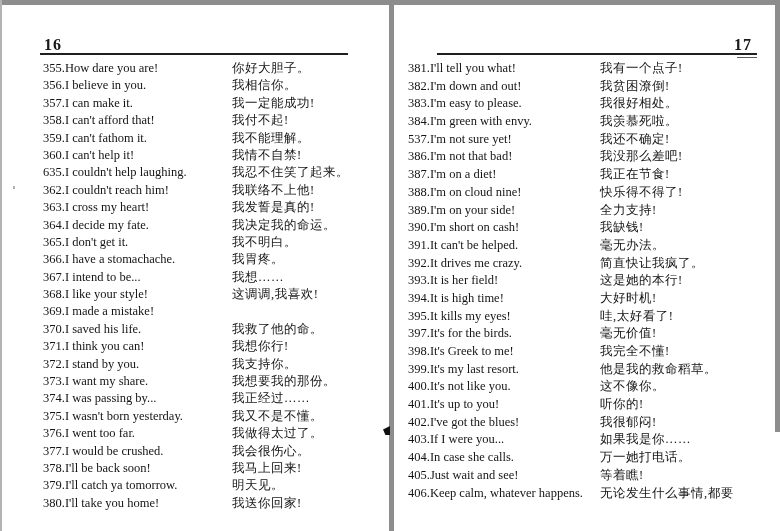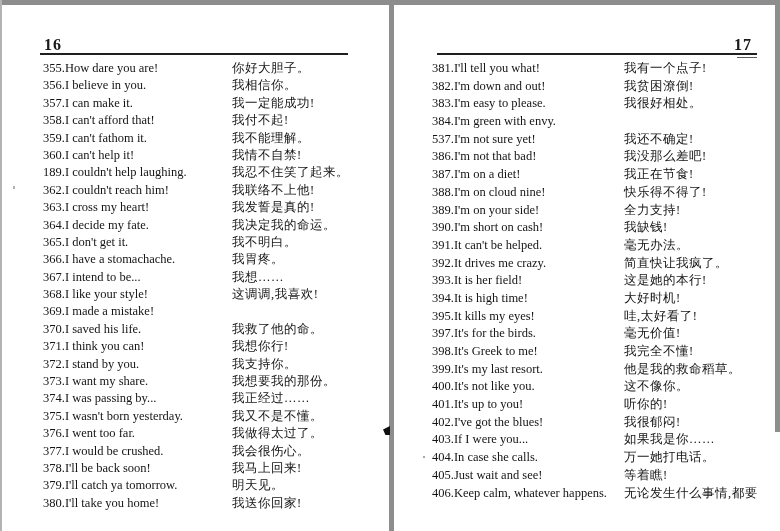--- a/index.html
+++ b/index.html
@@ -25,21 +25,21 @@
   .pageno.left  { left:44px; }
   .pageno.right { left:734px; }
   .rule { position:absolute; top:53px; height:2px; background:#1f1f1f; }
   .rule.left  { left:40px;  width:308px; }
   .rule.right { left:437px; width:320px; }
   .rule-frag  { position:absolute; left:737px; top:57px; width:20px; height:1px; background:#5a5a5a; }
 
   
   .rows { position:absolute; }
   .rows.left  { left:43px;  top:60px;  width:344px; }
-  .rows.right { left:432px; top:60px;  width:340px; }
+  .rows.right { left:408px; top:60px;  width:340px; }
   .row { display:grid; white-space:nowrap; }
   .rows.left  .row { grid-template-columns:189px auto; height:17.4px; line-height:17.4px; }
   .rows.right .row { grid-template-columns:192px auto; height:17.7px; line-height:17.7px; }
   .en { font-size:12.5px; }
   .zh { font-size:12.5px; letter-spacing:0.5px; }
 
   
   .artifact { position:absolute; background:#101010; }
   .art-flag  { left:383px; top:426px; width:7px; height:9px; clip-path:polygon(0 40%,100% 0,100% 100%,35% 100%); }
   .art-dot   { left:423px; top:456px; width:2px; height:2px; background:#8a8a8a; border-radius:50%; }
@@ -77,21 +77,21 @@
         </div>
         <div class="row">
           <span class="en">359.I can't fathom it.</span>
           <span class="zh">我不能理解。</span>
         </div>
         <div class="row">
           <span class="en">360.I can't help it!</span>
           <span class="zh">我情不自禁!</span>
         </div>
         <div class="row">
-          <span class="en">189.I couldn't help laughing.</span>
+          <span class="en">635.I couldn't help laughing.</span>
           <span class="zh">我忍不住笑了起来。</span>
         </div>
         <div class="row">
           <span class="en">362.I couldn't reach him!</span>
           <span class="zh">我联络不上他!</span>
         </div>
         <div class="row">
           <span class="en">363.I cross my heart!</span>
           <span class="zh">我发誓是真的!</span>
         </div>
@@ -177,20 +177,21 @@
         <div class="row">
           <span class="en">382.I'm down and out!</span>
           <span class="zh">我贫困潦倒!</span>
         </div>
         <div class="row">
           <span class="en">383.I'm easy to please.</span>
           <span class="zh">我很好相处。</span>
         </div>
         <div class="row">
           <span class="en">384.I'm green with envy.</span>
+          <span class="zh">我羡慕死啦。</span>
         </div>
         <div class="row">
           <span class="en">537.I'm not sure yet!</span>
           <span class="zh">我还不确定!</span>
         </div>
         <div class="row">
           <span class="en">386.I'm not that bad!</span>
           <span class="zh">我没那么差吧!</span>
         </div>
         <div class="row">

